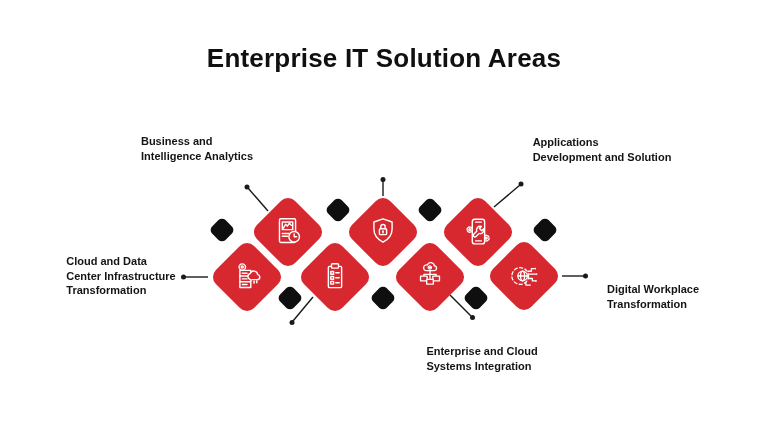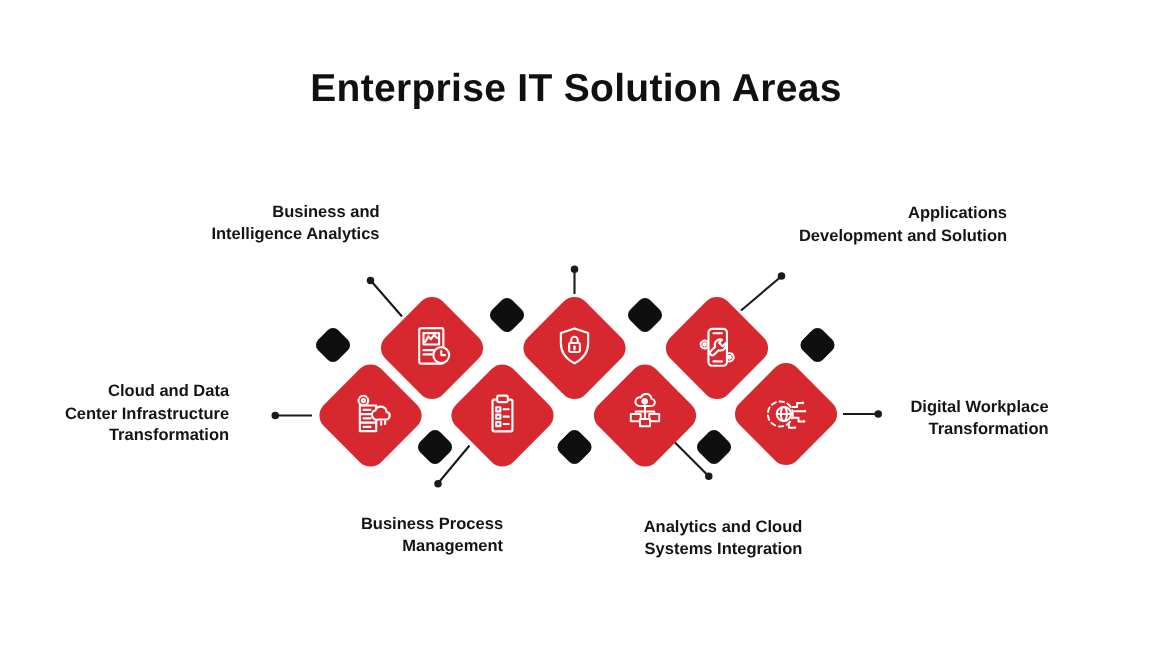--- a/index.html
+++ b/index.html
@@ -23,21 +23,21 @@
     width:100%;height:100%;display:flex;align-items:center;justify-content:center;
     transform:rotate(-45deg);
   }
   .bd{
     position:absolute;width:19px;height:19px;background:#0f0f0f;border-radius:5px;
     transform:translate(-50%,-50%) rotate(45deg);
   }
   .lbl{
     position:absolute;transform:translate(-50%,-50%);
     font-size:11px;font-weight:700;line-height:1.32;color:var(--ink);
-    text-align:right;white-space:pre-line;width:max-content;
+    text-align:left;white-space:pre-line;width:max-content;
   }
   .connectors{position:absolute;left:0;top:0;pointer-events:none;}
   svg.icon{display:block;}
 </style>
 </head>
 <body>
 
 <div class="stage">
 
   <div class="page-title">Enterprise IT Solution Areas</div>
@@ -192,23 +192,21 @@
           <circle cx="25.2" cy="28.6" r="1"></circle>
         </g>
       </svg>
     </div>
   </div>
 
   <div class="lbl" style="left:197px;top:149px">Business and
 Intelligence Analytics</div>
   <div class="lbl" style="left:602px;top:150px">Applications
 Development and Solution</div>
-  <div class="lbl" style="left:98px;top:276px">Cloud and Data
+  <div class="lbl" style="left:121px;top:276px">Cloud and Data
 Center Infrastructure
 Transformation</div>
-  <div class="lbl" style="left:288px;top:357px">Business Process
-Management</div>
-  <div class="lbl" style="left:482px;top:359px">Analytics and Cloud
+  <div class="lbl" style="left:482px;top:359px">Enterprise and Cloud
 Systems Integration</div>
-  <div class="lbl" style="left:653px;top:279px">Digital Workplace
+  <div class="lbl" style="left:653px;top:297px">Digital Workplace
 Transformation</div>
 
 </div>
 
 </body></html>

